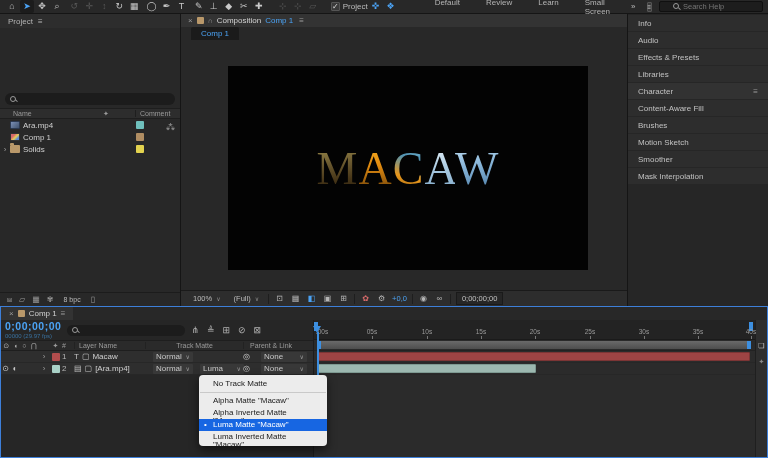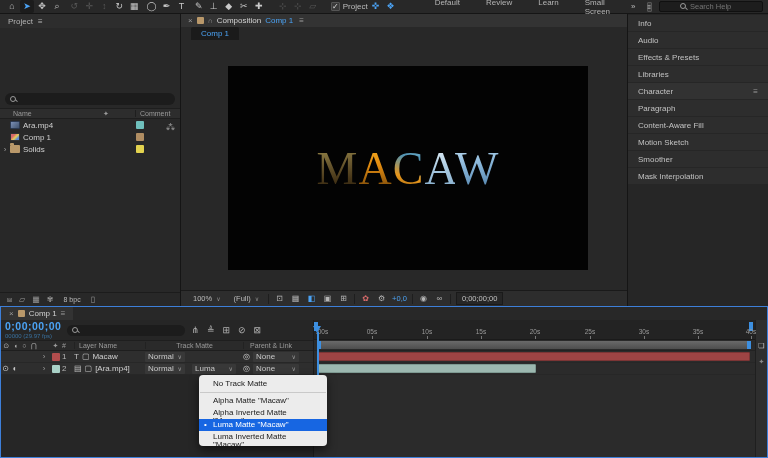--- a/index.html
+++ b/index.html
@@ -18,21 +18,21 @@
   .tb-sep { width:6px; }
   .snap { display:flex; align-items:center; gap:3px; margin-left:10px; color:#bdbdbd; font-size:8px; }
   .checkbox { width:9px; height:9px; background:#3a3a3a; border:1px solid #555; border-radius:1px;
               color:#ddd; font-size:8px; display:flex; align-items:center; justify-content:center; }
   .workspaces { display:flex; gap:22px; margin-left:34px; color:#b5b5b5; font-size:8px; }
   .ws { padding:1px 2px; }
   .chevrons { margin-left:18px; color:#bbb; }
   .ws-icon { margin-left:10px; width:14px; height:10px; background:#3a3a3a; border:1px solid #555;
              border-radius:1px; font-size:6px; display:flex; align-items:center; justify-content:center; color:#ccc;}
   .help-search { margin-left:6px; width:104px; height:11px; background:#1d1d1d; border:1px solid #101010;
-                 border-radius:2px; display:flex; align-items:center; padding:0 20px; gap:3px; }
+                 border-radius:2px; display:flex; align-items:center; padding:0 13px; gap:3px; }
   .help-search input { background:transparent; border:none; outline:none; color:#bbb; font-size:7.5px;
                  width:80px; font-family:"Liberation Sans", sans-serif;}
   .mag { position:relative; width:7px; height:7px; flex:none; }
   .mag::before { content:""; position:absolute; left:0; top:0; width:4px; height:4px;
                  border:1px solid #999; border-radius:50%; }
   .mag::after { content:""; position:absolute; left:4.5px; top:4.5px; width:2.5px; height:1px;
                 background:#999; transform:rotate(45deg); }
 
   
   .main { display:flex; height:292px; }
@@ -128,21 +128,21 @@
   .rav { width:38px; display:flex; font-size:8px; color:#c9c9c9; }
   .rav span { width:9px; text-align:center; }
   .rexp { width:10px; color:#9a9a9a; text-align:center;}
   .rlbl { width:13px; display:flex; justify-content:center;}
   .rlbl i { width:8px; height:8px; border-radius:1px; }
   .rnum { width:12px; color:#b5b5b5; }
   .rname { flex:1; display:flex; align-items:center; gap:3px; }
   .licon { color:#c2c2c2; font-size:8px; }
   .modebox { width:47px; } .mattebox { width:51px; } .parentbox { width:70px; display:flex; align-items:center; gap:3px;}
   .selbox { display:inline-flex; align-items:center; justify-content:space-between; background:#383838;
-            border-radius:1px; padding:0 3px; height:10px; min-width:40px; color:#c9c9c9; }
+            border-radius:1px; padding:0 3px; height:10px; min-width:40px; color:#c9c9c9;margin-left:8px; }
   .selbox .car { font-size:6px; color:#999; }
   .t-fill { flex:1; background:#262626; }
 
   
   .t-graph { flex:1; position:relative; background:#2b2b2b; border-left:1px solid #1c1c1c; min-width:0;}
   .ruler { position:relative; height:20px; background:#232323; border-bottom:1px solid #1a1a1a; }
   .tick { position:absolute; bottom:4px; transform:translateX(-50%); color:#9a9a9a; font-size:6.5px; }
   .tickmark { position:absolute; bottom:0; width:1px; height:3px; background:#777; }
   .endmark { position:absolute; top:2px; width:4px; height:9px; background:#3d8fe0; }
   .workrow { position:relative; height:11px; background:#2a2a2a; border-bottom:1px solid #222; }
@@ -323,24 +323,24 @@
           <span>Effects &amp; Presets</span>
         </div>
       <div class="sb-item">
           <span>Libraries</span>
         </div>
       <div class="sb-item current">
         <span>Character</span>
         <span class="sb-menu">≡</span>
       </div>
       <div class="sb-item">
-          <span>Paragraph</span>
-        </div>
-      <div class="sb-item">
           <span>Content-Aware Fill</span>
+        </div>
+      <div class="sb-item">
+          <span>Brushes</span>
         </div>
       <div class="sb-item">
           <span>Motion Sketch</span>
         </div>
       <div class="sb-item">
           <span>Smoother</span>
         </div>
       <div class="sb-item">
           <span>Mask Interpolation</span>
         </div>

